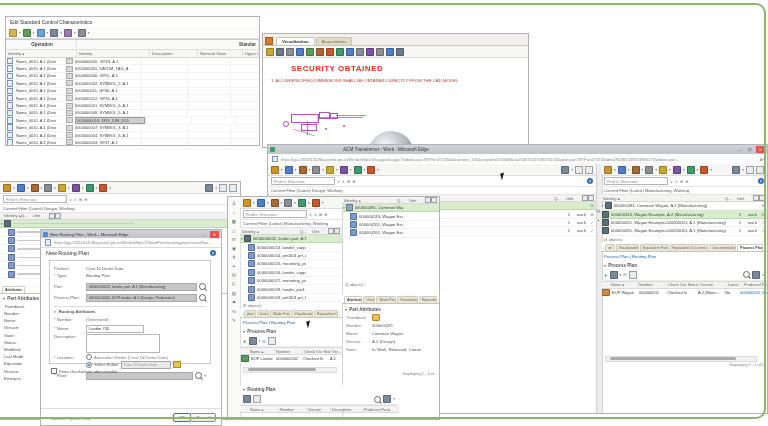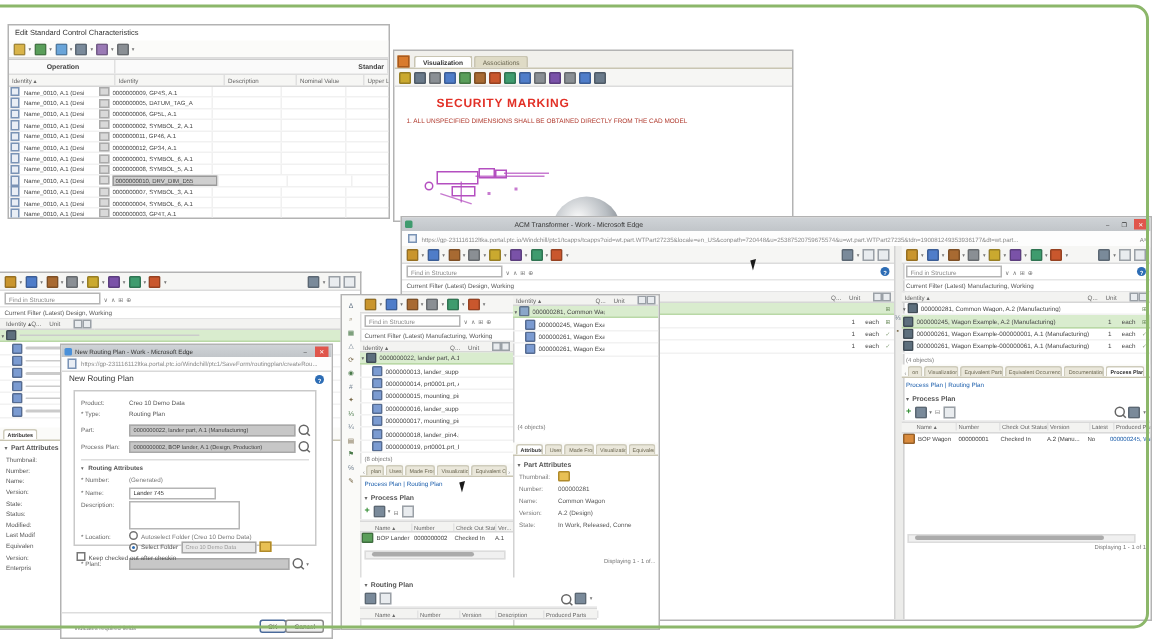--- a/index.html
+++ b/index.html
@@ -274,21 +274,21 @@
       <span class="chip" style="background: rgb(168, 106, 50);"></span>
       <span class="chip" style="background: rgb(201, 87, 45);"></span>
       <span class="chip" style="background: rgb(63, 155, 110);"></span>
       <span class="chip" style="background: rgb(79, 125, 201);"></span>
       <span class="chip" style="background: rgb(138, 143, 148);"></span>
       <span class="chip" style="background: rgb(122, 82, 168);"></span>
       <span class="chip" style="background: rgb(138, 143, 148);"></span>
       <span class="chip" style="background: rgb(79, 125, 201);"></span>
       <span class="chip" style="background: rgb(106, 122, 138);"></span>
     </div>
-  <div class="sechead">SECURITY MARKING</div>
+  <div class="sechead">SECURITY OBTAINED</div>
   <div class="secnote">1. ALL UNSPECIFIED DIMENSIONS SHALL BE OBTAINED DIRECTLY FROM THE CAD MODEL</div>
   <div class="draw">
     <div class="mg" style="left:18px;top:22px;width:26px;height:7px"></div>
     <div class="mg" style="left:46px;top:20px;width:9px;height:5px"></div>
     <div class="mg" style="left:57px;top:21px;width:6px;height:4px"></div>
     <div class="mg" style="left:28px;top:32px;width:14px;height:5px"></div>
     <div class="mg" style="left:10px;top:29px;width:4px;height:4px;border-radius:50%"></div>
     <div class="mgl" style="left:44px;top:25px;width:46px;height:1px"></div>
     <div class="mgl" style="left:63px;top:23px;width:30px;height:1px"></div>
     <div class="mgl" style="left:34px;top:29px;width:1px;height:14px"></div>

